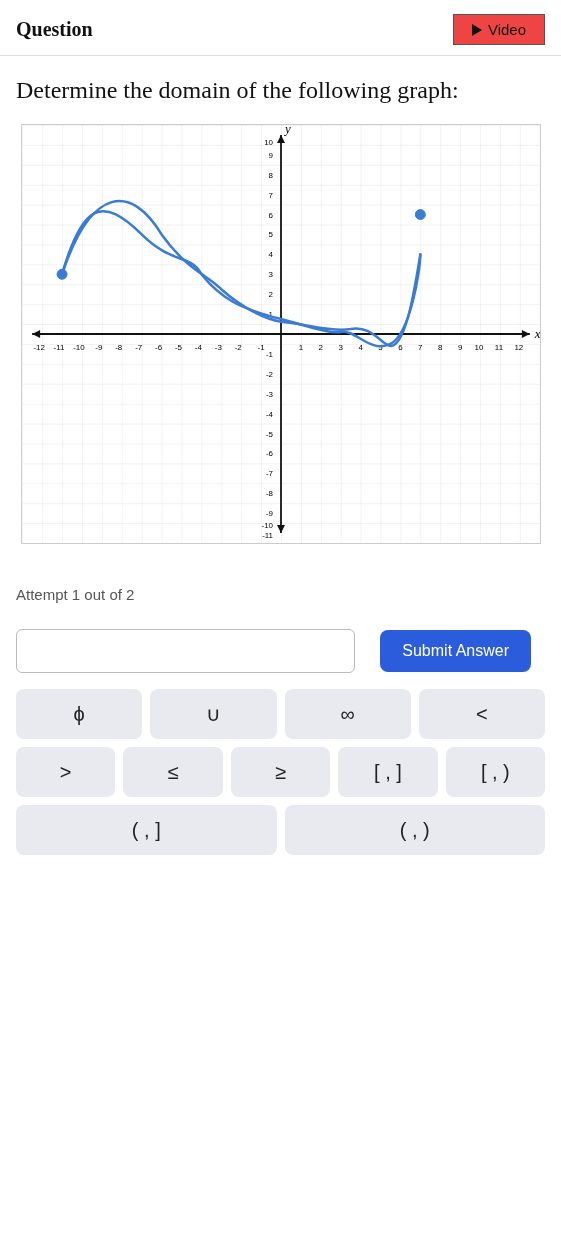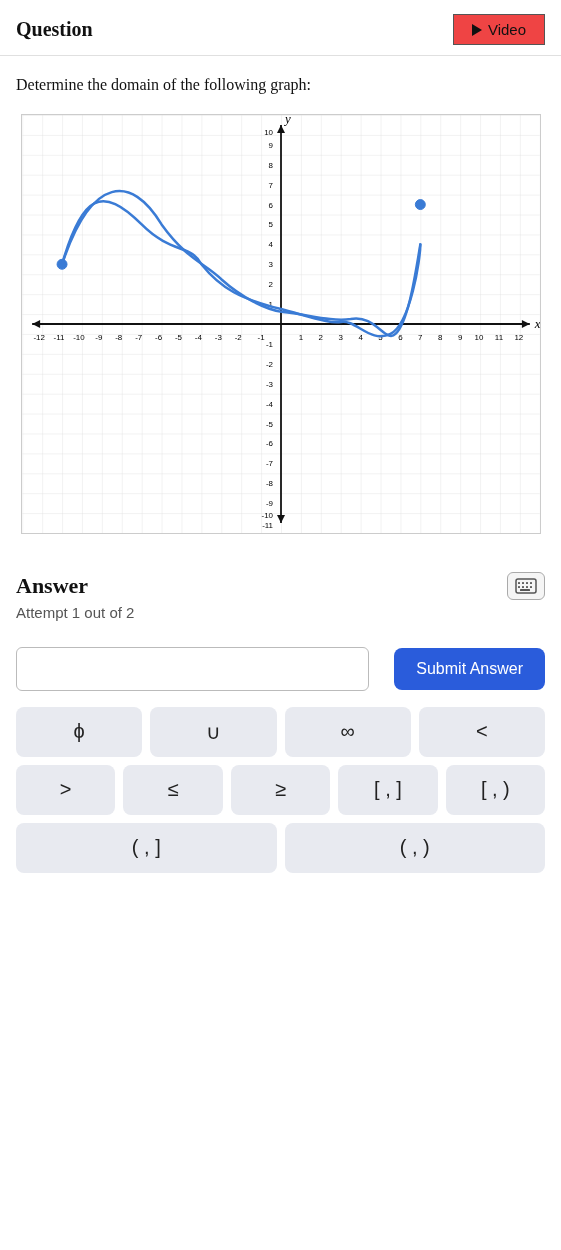--- a/index.html
+++ b/index.html
@@ -42,21 +42,21 @@
       width: 0;
       height: 0;
       border-top: 6px solid transparent;
       border-bottom: 6px solid transparent;
       border-left: 10px solid #111;
     }
 
     
     .question-text {
       padding: 18px 16px 8px 16px;
-      font-size: 16px;
+      font-size: 24px;
       color: #111;
       line-height: 1.35;
     }
 
     
     .graph-container {
       padding: 10px 16px 20px 16px;
       display: flex;
       justify-content: center;
     }
@@ -96,21 +96,21 @@
       color: #555;
       margin-top: 4px;
       font-family: Arial, sans-serif;
     }
 
     
     .input-row {
       display: flex;
       align-items: center;
       gap: 25px;
-      padding: 18px 16px 10px 16px;
+      padding: 18px 30px 10px 16px;
     }
     .answer-input {
       flex: 1;
       height: 44px;
       border: 1.5px solid #bbb;
       border-radius: 6px;
       font-size: 16px;
       padding: 0 10px;
       outline: none;
     }
@@ -263,37 +263,20 @@
       C 285,200 310,208 330,205
       C 355,200 365,230 375,220
       C 388,208 395,160 400,130
     " fill="none" stroke="#3a7bd5" stroke-width="2.5" stroke-linecap="round"></path>
 
     <circle cx="400" cy="90" r="5" fill="#3a7bd5" stroke="#3a7bd5"></circle>
   </svg>
 </div>
 
 <div class="answer-section">
-  <div class="answer-title">
-    <span>Answer</span>
-    <div class="keyboard-icon">
-      <svg viewBox="0 0 22 16" fill="none" xmlns="http://www.w3.org/2000/svg">
-        <rect x="1" y="1" width="20" height="14" rx="2" stroke="#555" stroke-width="1.5"></rect>
-        <rect x="3" y="4" width="2" height="2" rx="0.4" fill="#555"></rect>
-        <rect x="7" y="4" width="2" height="2" rx="0.4" fill="#555"></rect>
-        <rect x="11" y="4" width="2" height="2" rx="0.4" fill="#555"></rect>
-        <rect x="15" y="4" width="2" height="2" rx="0.4" fill="#555"></rect>
-        <rect x="3" y="8" width="2" height="2" rx="0.4" fill="#555"></rect>
-        <rect x="7" y="8" width="2" height="2" rx="0.4" fill="#555"></rect>
-        <rect x="11" y="8" width="2" height="2" rx="0.4" fill="#555"></rect>
-        <rect x="15" y="8" width="2" height="2" rx="0.4" fill="#555"></rect>
-        <rect x="5" y="11" width="10" height="2" rx="0.5" fill="#555"></rect>
-      </svg>
-    </div>
-  </div>
   <div class="attempt-text">Attempt 1 out of 2</div>
 </div>
 
 <div class="input-row">
   <input class="answer-input" type="text" placeholder="" style="">
   <button class="submit-btn">
     <span>Submit Answer</span>
   </button>
 </div>
 

